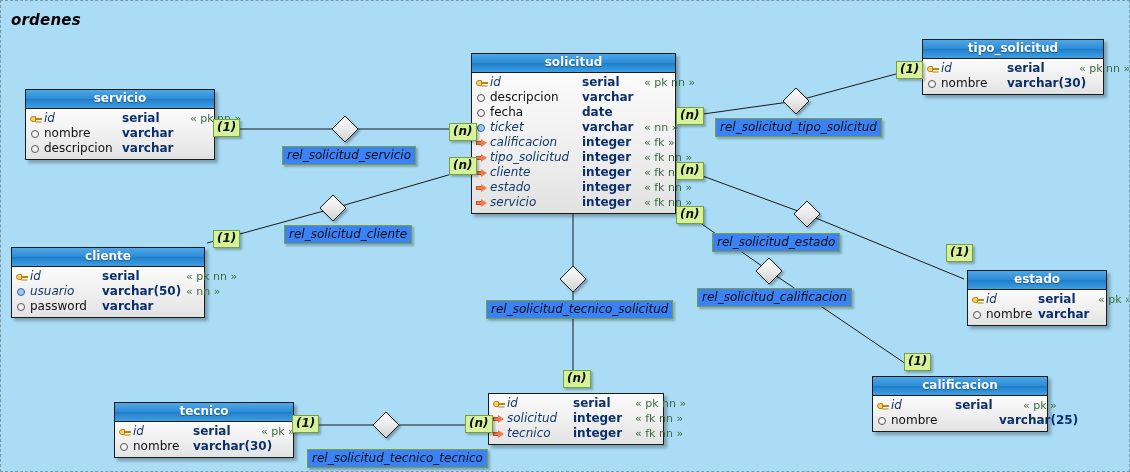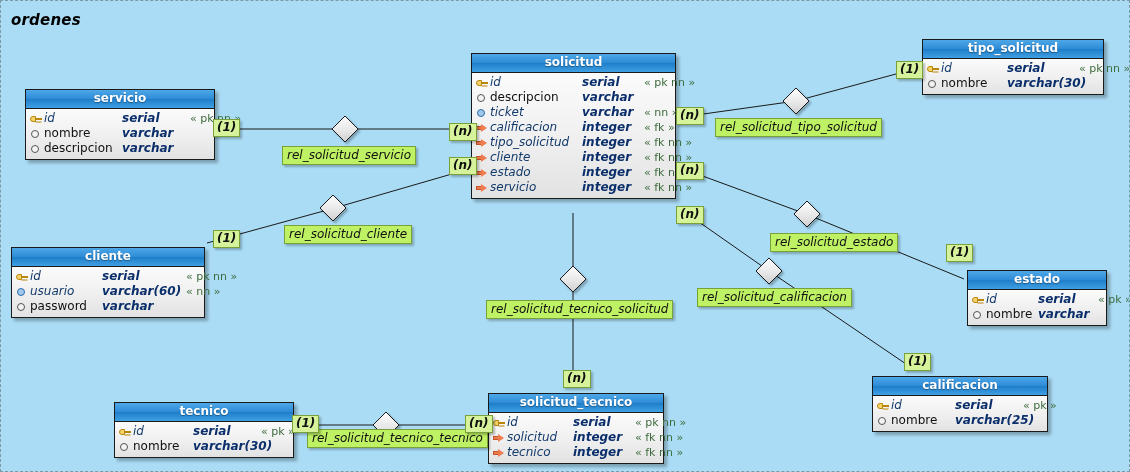--- a/index.html
+++ b/index.html
@@ -74,21 +74,20 @@
   .attr .nm {
     color: #133a6b;
     font-style: italic;
   }
   .attr .nm.plain {
     color: #101010;
     font-style: normal;
   }
   .attr .ty {
     color: #0b2f6b;
-    font-style: italic;
     font-weight: bold;
     text-align: left;
   }
   .attr .fl {
     color: #3d6b3d;
     font-size: 11px;
     text-align: right;
     flex: 1;
     padding-left: 6px;
   }
@@ -145,21 +144,21 @@
     position: absolute;
     left: 6px; top: 2.5px;
     width: 0; height: 0;
     border-top: 4.5px solid transparent;
     border-bottom: 4.5px solid transparent;
     border-left: 6px solid #ef7b4f;
   }
   
   .rel-label {
     position: absolute;
-    background: #bef264;
+    background: #3b82f6;
     border: 1px solid #7aa03a;
     color: #101010;
     font-size: 12px;
     font-style: italic;
     padding: 1px 4px 2px 4px;
     white-space: nowrap;
     box-shadow: 2px 2px 2px rgba(0,0,0,0.25);
     line-height: 14px;
   }
   
@@ -242,21 +241,21 @@
         <div class="entity-body">
           <div class="attr">
             <span class="ic ic-key"></span>
             <span class="nm" style="width: 72px; min-width: 72px;">id</span>
             <span class="ty" style="width: 78px; min-width: 78px;">serial</span>
             <span class="fl">« pk nn »</span>
           </div>
           <div class="attr">
             <span class="ic ic-circle-blue"></span>
             <span class="nm" style="width: 72px; min-width: 72px;">usuario</span>
-            <span class="ty" style="width: 78px; min-width: 78px;">varchar(60)</span>
+            <span class="ty" style="width: 78px; min-width: 78px;">varchar(50)</span>
             <span class="fl">« nn »</span>
           </div>
           <div class="attr">
             <span class="ic ic-circle"></span>
             <span class="nm plain" style="width: 72px; min-width: 72px;">password</span>
             <span class="ty" style="width: 78px; min-width: 78px;">varchar</span>
             <span class="fl"></span>
           </div>
         </div>
       </div>
@@ -266,20 +265,26 @@
           <div class="attr">
             <span class="ic ic-key"></span>
             <span class="nm" style="width: 92px; min-width: 92px;">id</span>
             <span class="ty" style="width: 56px; min-width: 56px;">serial</span>
             <span class="fl">« pk nn »</span>
           </div>
           <div class="attr">
             <span class="ic ic-circle"></span>
             <span class="nm plain" style="width: 92px; min-width: 92px;">descripcion</span>
             <span class="ty" style="width: 56px; min-width: 56px;">varchar</span>
+            <span class="fl"></span>
+          </div>
+          <div class="attr">
+            <span class="ic ic-circle"></span>
+            <span class="nm plain" style="width: 92px; min-width: 92px;">fecha</span>
+            <span class="ty" style="width: 56px; min-width: 56px;">date</span>
             <span class="fl"></span>
           </div>
           <div class="attr">
             <span class="ic ic-circle-blue"></span>
             <span class="nm" style="width: 92px; min-width: 92px;">ticket</span>
             <span class="ty" style="width: 56px; min-width: 56px;">varchar</span>
             <span class="fl">« nn »</span>
           </div>
           <div class="attr">
             <span class="ic ic-fk"></span>
@@ -352,21 +357,21 @@
         <div class="entity-body">
           <div class="attr">
             <span class="ic ic-key"></span>
             <span class="nm" style="width: 64px; min-width: 64px;">id</span>
             <span class="ty" style="width: 62px; min-width: 62px;">serial</span>
             <span class="fl">« pk »</span>
           </div>
           <div class="attr">
             <span class="ic ic-circle"></span>
             <span class="nm plain" style="width: 64px; min-width: 64px;">nombre</span>
-            <span class="ty" style="width: 62px; min-width: 62px;">varchar(25)</span>
+            <span class="ty" style="width: 62px; min-width: 62px; margin-left: 44px;">varchar(25)</span>
             <span class="fl"></span>
           </div>
         </div>
       </div>
       <div class="entity" style="left: 113px; top: 401px; width: 180px;">
         <div class="entity-title">tecnico</div>
         <div class="entity-body">
           <div class="attr">
             <span class="ic ic-key"></span>
             <span class="nm" style="width: 60px; min-width: 60px;">id</span>
@@ -375,21 +380,20 @@
           </div>
           <div class="attr">
             <span class="ic ic-circle"></span>
             <span class="nm plain" style="width: 60px; min-width: 60px;">nombre</span>
             <span class="ty" style="width: 62px; min-width: 62px;">varchar(30)</span>
             <span class="fl"></span>
           </div>
         </div>
       </div>
       <div class="entity" style="left: 487px; top: 392px; width: 176px;">
-        <div class="entity-title">solicitud_tecnico</div>
         <div class="entity-body">
           <div class="attr">
             <span class="ic ic-key"></span>
             <span class="nm" style="width: 66px; min-width: 66px;">id</span>
             <span class="ty" style="width: 56px; min-width: 56px;">serial</span>
             <span class="fl">« pk nn »</span>
           </div>
           <div class="attr">
             <span class="ic ic-fk"></span>
             <span class="nm" style="width: 66px; min-width: 66px;">solicitud</span>
@@ -402,24 +406,24 @@
             <span class="ty" style="width: 56px; min-width: 56px;">integer</span>
             <span class="fl">« fk nn »</span>
           </div>
         </div>
       </div>
     </div>
   <div id="label-layer">
       <div class="rel-label" style="left: 281px; top: 145px;">rel_solicitud_servicio</div>
       <div class="rel-label" style="left: 283px; top: 224px;">rel_solicitud_cliente</div>
       <div class="rel-label" style="left: 714px; top: 117px;">rel_solicitud_tipo_solicitud</div>
-      <div class="rel-label" style="left: 769px; top: 232px;">rel_solicitud_estado</div>
+      <div class="rel-label" style="left: 711px; top: 232px;">rel_solicitud_estado</div>
       <div class="rel-label" style="left: 696px; top: 287px; text-align: right;">rel_solicitud_calificacion</div>
       <div class="rel-label" style="left: 485px; top: 299px;">rel_solicitud_tecnico_solicitud</div>
-      <div class="rel-label" style="left: 306px; top: 428px;">rel_solicitud_tecnico_tecnico</div>
+      <div class="rel-label" style="left: 306px; top: 448px;">rel_solicitud_tecnico_tecnico</div>
     </div>
   <div id="card-layer">
       <div class="card" style="left: 212px; top: 118px;">(1)</div>
       <div class="card" style="left: 212px; top: 229px;">(1)</div>
       <div class="card" style="left: 448px; top: 122px;">(n)</div>
       <div class="card" style="left: 448px; top: 156px;">(n)</div>
       <div class="card" style="left: 675px; top: 106px;">(n)</div>
       <div class="card" style="left: 675px; top: 161px;">(n)</div>
       <div class="card" style="left: 675px; top: 205px;">(n)</div>
       <div class="card" style="left: 895px; top: 60px;">(1)</div>

